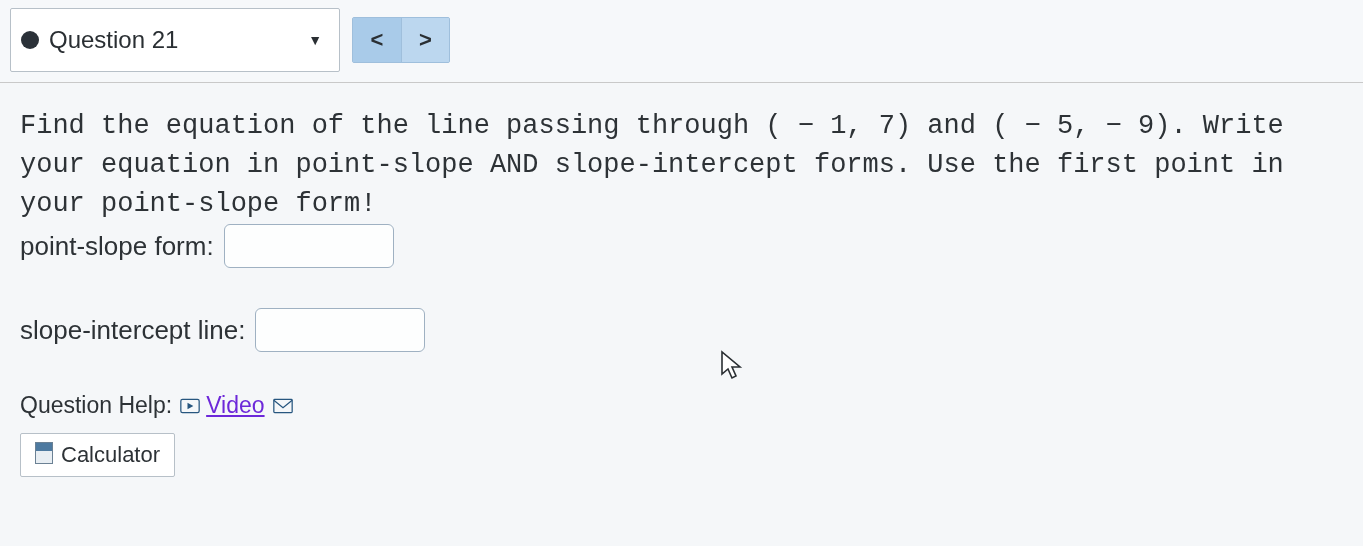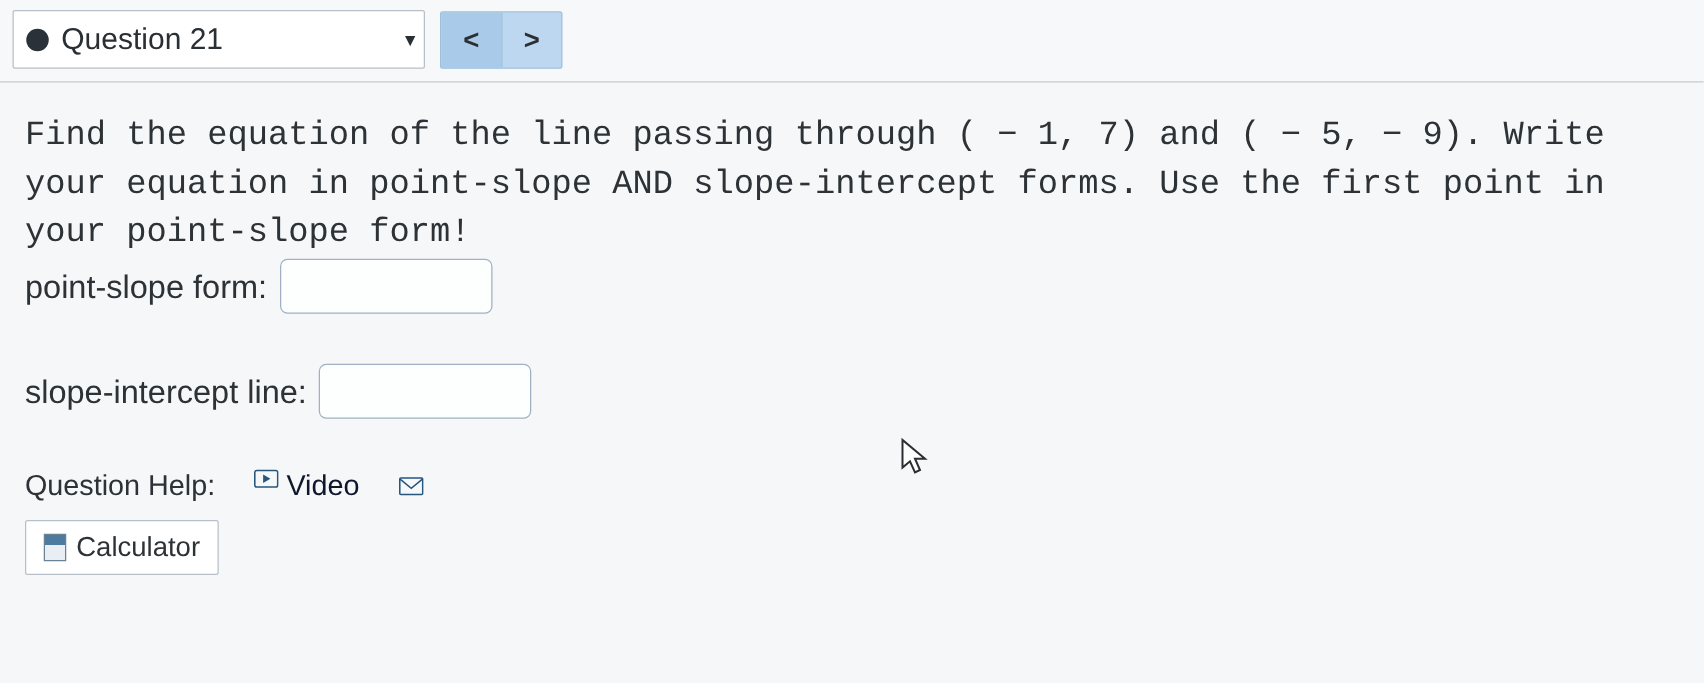--- a/index.html
+++ b/index.html
@@ -18,27 +18,27 @@
       padding: 8px 10px 10px 10px;
       border-bottom: 1px solid #c9c9c9;
       background: #f6f8fa;
     }
     .question-selector {
       display: flex;
       align-items: center;
       gap: 10px;
       border: 1px solid #b7c0c8;
       background: #fff;
-      padding: 6px 4px 6px 10px;
+      padding: 6px 17px 6px 10px;
       border-radius: 2px;
       min-width: 330px;
       justify-content: flex-start;
       cursor: pointer;
       position: relative;
-      height: 47px;
+      height: 64px;
     }
     .status-dot {
       width: 18px; height: 18px; border-radius: 50%;
       background: #2b3138;
       flex-shrink: 0;
     }
     .question-label {
       font-size: 24px;
       color: #2a2f33;
       flex: 1;
@@ -95,40 +95,40 @@
       border-radius: 6px;
       height: 44px;
       width: 170px;
       padding: 4px 8px;
       font-size: 20px;
       background: #fdfefe;
     }
     .help-row {
       display: flex;
       align-items: center;
-      gap: 31px;
+      gap: 8px;
       font-size: 23px;
       color: #2d3236;
       margin-top: 6px;
     }
     .help-link {
       display: inline-flex;
-      align-items: flex-start;
+      align-items: center;
       gap: 6px;
-      color: #0f172a;
+      color: #6d28d9;
+      text-decoration: underline;
       cursor: pointer;
     }
     .help-icon {
       width: 20px; height: 16px;
       display: inline-flex; align-items: center; justify-content: center;
     }
     .calc-btn {
       margin-top: 14px;
       display: inline-flex;
-      align-items: center;
       gap: 8px;
       border: 1px solid #b7c0c8;
       background: #fff;
       padding: 8px 14px;
       font-size: 22px;
       border-radius: 2px;
       cursor: pointer;
       color: #2d3236;
     }
     .calc-icon {

